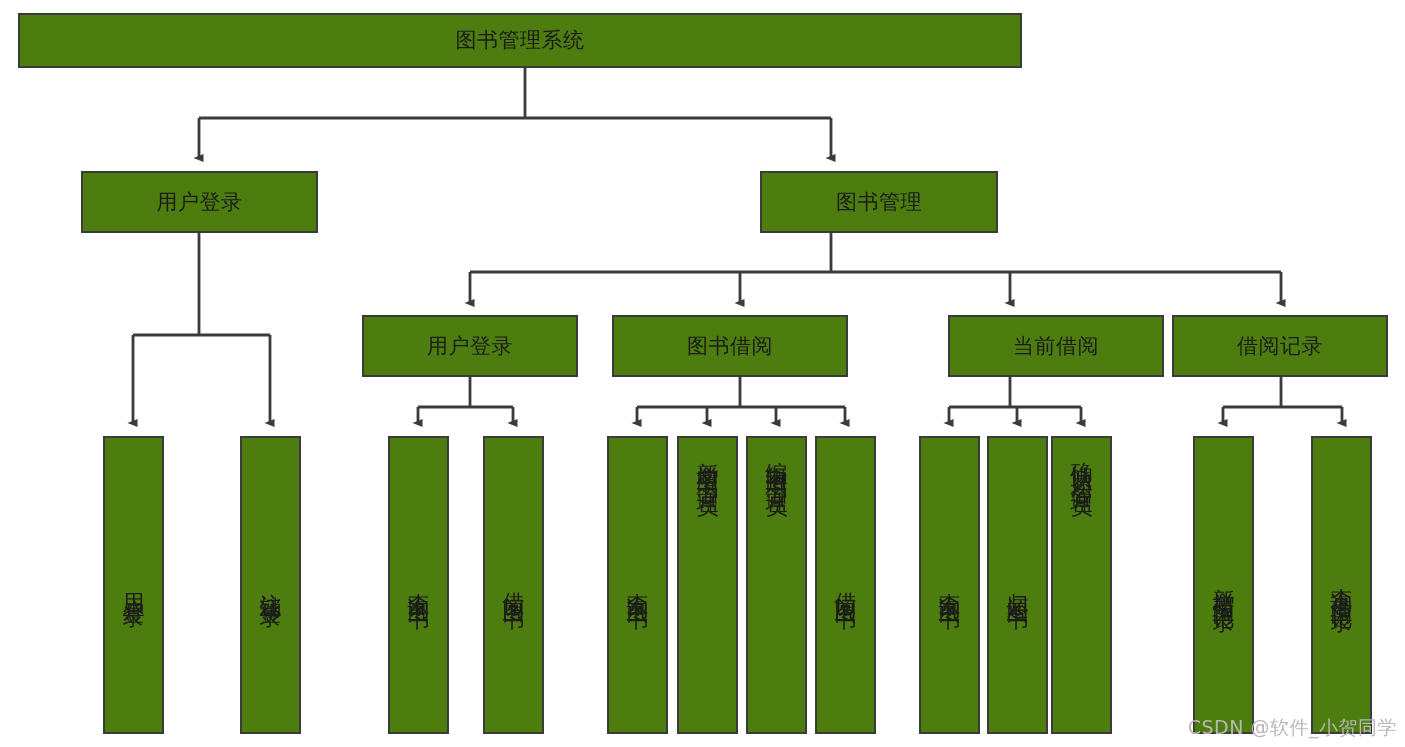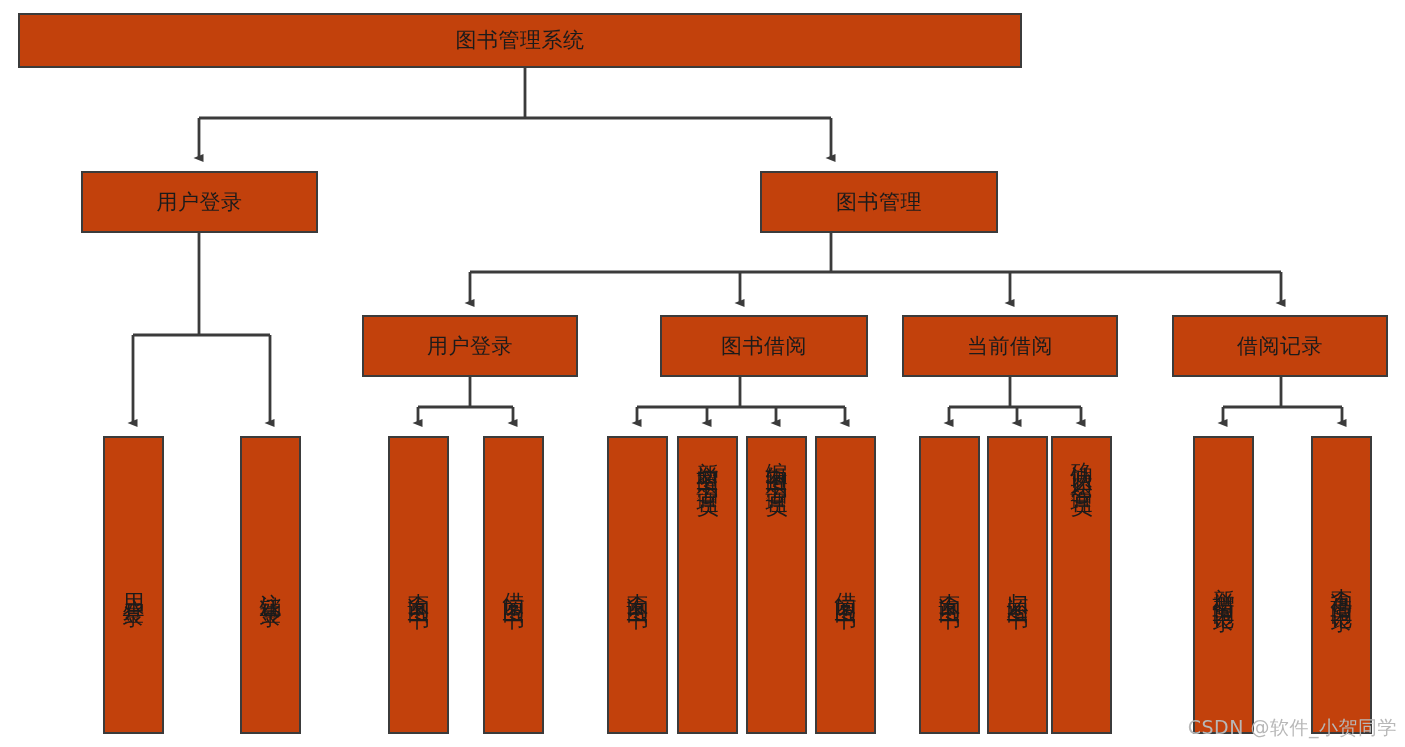--- a/index.html
+++ b/index.html
@@ -18,21 +18,21 @@
     position: absolute;
     left: 0;
     top: 0;
     width: 1405px;
     height: 747px;
   }
   .node {
     position: absolute;
     box-sizing: border-box;
     border: 2.5px solid #3b3b3b;
-    background: #c2410c;
+    background: #4d7c0f;
     display: flex;
     align-items: center;
     justify-content: center;
     color: #1b1b1b;
   }
   .node .label {
     font-size: 21px;
     line-height: 1.15;
     letter-spacing: 0.5px;
     white-space: nowrap;
@@ -135,24 +135,24 @@
   <div class="node" style="left:81px; top:171px; width:237px; height:62px;">
     <span class="label">用户登录</span>
   </div>
   <div class="node" style="left:712px; top:171px; width:238px; height:62px;margin-left:48px;">
     <span class="label">图书管理</span>
   </div>
 
   <div class="node" style="left:362px; top:315px; width:216px; height:62px;">
     <span class="label">用户登录</span>
   </div>
-  <div class="node" style="left:660px; top:315px; width:208px; height:62px;">
+  <div class="node" style="left:612px; top:315px; width:236px; height:62px;">
     <span class="label">图书借阅</span>
   </div>
-  <div class="node" style="left:902px; top:315px; width:216px; height:62px;">
+  <div class="node" style="left:948px; top:315px; width:216px; height:62px;">
     <span class="label">当前借阅</span>
   </div>
   <div class="node" style="left:1172px; top:315px; width:216px; height:62px;">
     <span class="label">借阅记录</span>
   </div>
 
   <div class="node leaf centered" style="left:103px; top:436px; width:61px; height:298px;">
     <span class="label">用户登录</span>
   </div>
   <div class="node leaf centered" style="left:240px; top:436px; width:61px; height:298px;">

